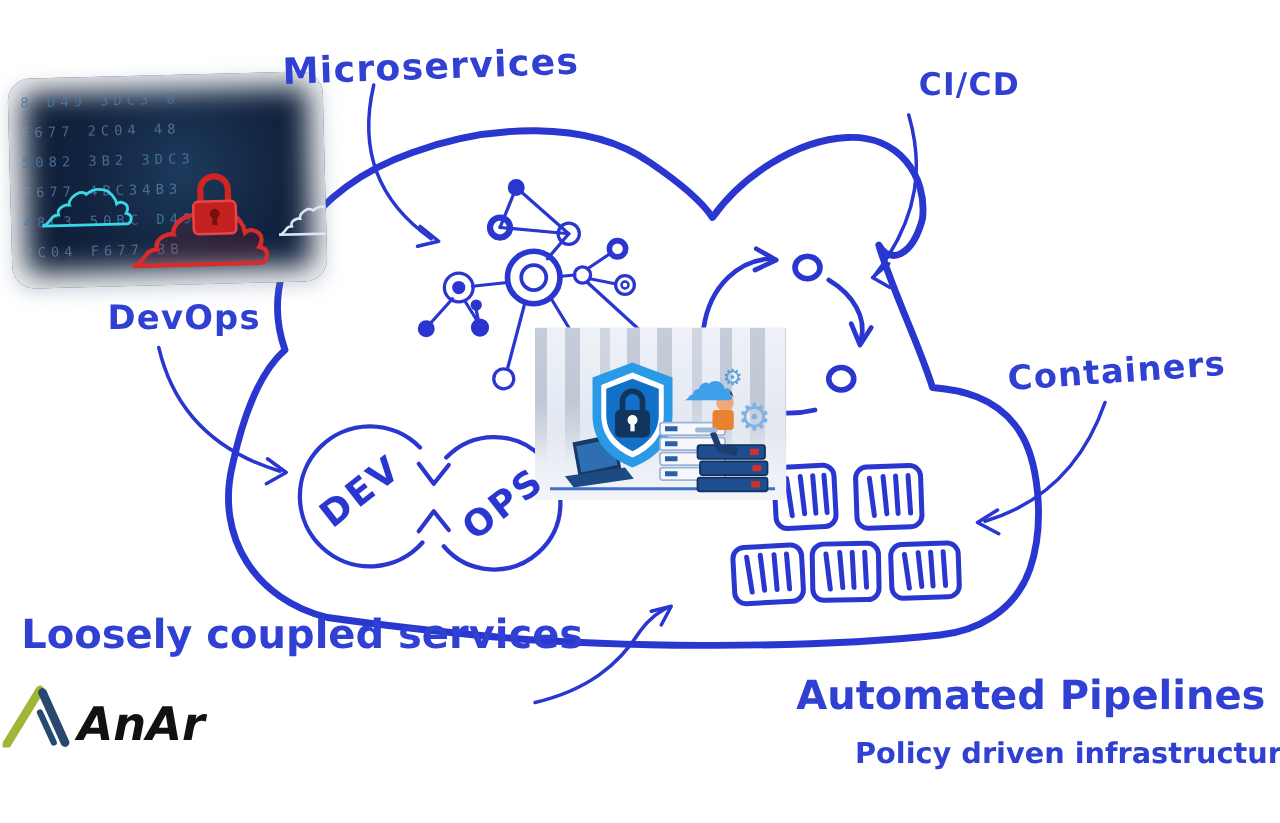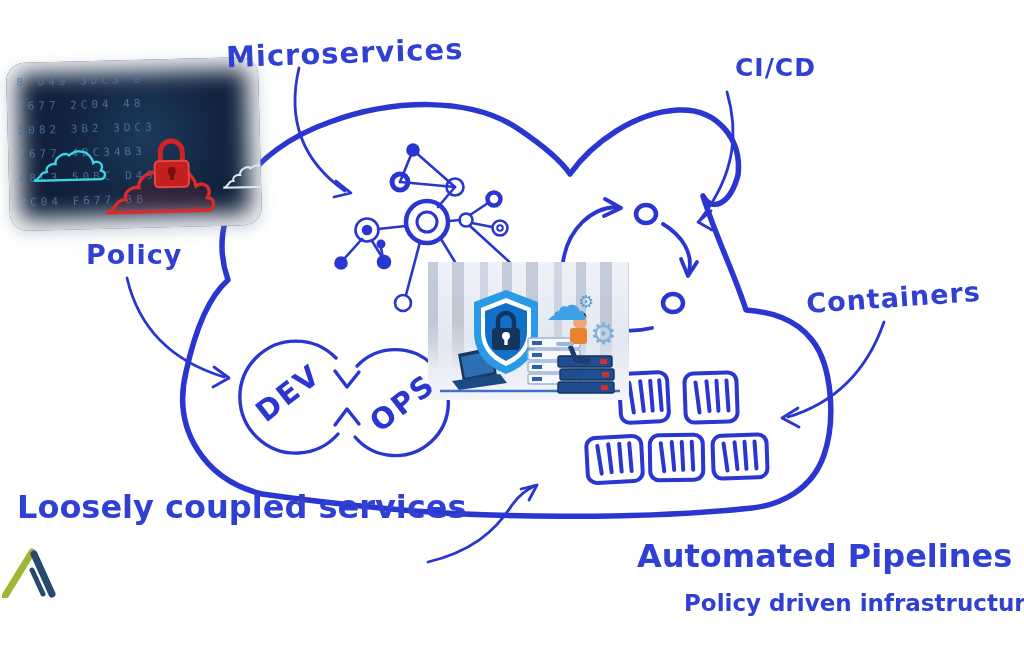--- a/index.html
+++ b/index.html
@@ -173,21 +173,21 @@
             <line x1="735" y1="442" x2="737" y2="469"></line>
           <line x1="745" y1="442" x2="746" y2="469"></line>
             <line x1="755" y1="442" x2="756" y2="469"></line>
         </g>
       </g>
     </g>
   </svg>
 
   <div class="lbl hand" style="left:226px;top:36px;font-size:29px;transform:rotate(-2deg);">Microservices</div>
   <div class="lbl hand" style="left:691px;top:53px;font-size:25px;margin-left:44px;">CI/CD</div>
-  <div class="lbl hand" style="left:86px;top:239px;font-size:27px;">Policy</div>
+  <div class="lbl hand" style="left:86px;top:239px;font-size:27px;">DevOps</div>
   <div class="lbl hand" style="left:806px;top:282px;font-size:27px;transform:rotate(-4deg);">Containers</div>
   <div class="lbl" style="left:17px;top:488px;font-size:32px;">Loosely coupled services</div>
   <div class="lbl" style="left:637px;top:537px;font-size:32px;">Automated Pipelines</div>
   <div class="lbl" style="left:684px;top:590px;font-size:23px;">Policy driven infrastructure</div>
 
   <div class="devops-word" style="left:252px;top:376px;transform:rotate(-38deg);">DEV</div>
   <div class="devops-word" style="left:366px;top:386px;transform:rotate(-38deg);">OPS</div>
 
   <div class="tl-img">
     <div class="hexcol">
@@ -271,15 +271,16 @@
       <text x="150" y="46" font-size="18" fill="#5a9fd8" font-family="DejaVu Sans">⚙</text>
     </svg>
   </div>
 
   <div class="logo">
     <svg width="56" height="54" viewBox="0 0 56 54">
       <line x1="3" y1="52" x2="30" y2="8" stroke="#a0b636" stroke-width="7" stroke-linecap="round"></line>
       <line x1="32" y1="10" x2="50" y2="50" stroke="#27496f" stroke-width="7" stroke-linecap="round"></line>
       <line x1="30" y1="26" x2="41" y2="50" stroke="#27496f" stroke-width="5" stroke-linecap="round"></line>
     </svg>
+    <div class="logo-text">AnAr</div>
   </div>
 
 </div>
 
 </body></html>

